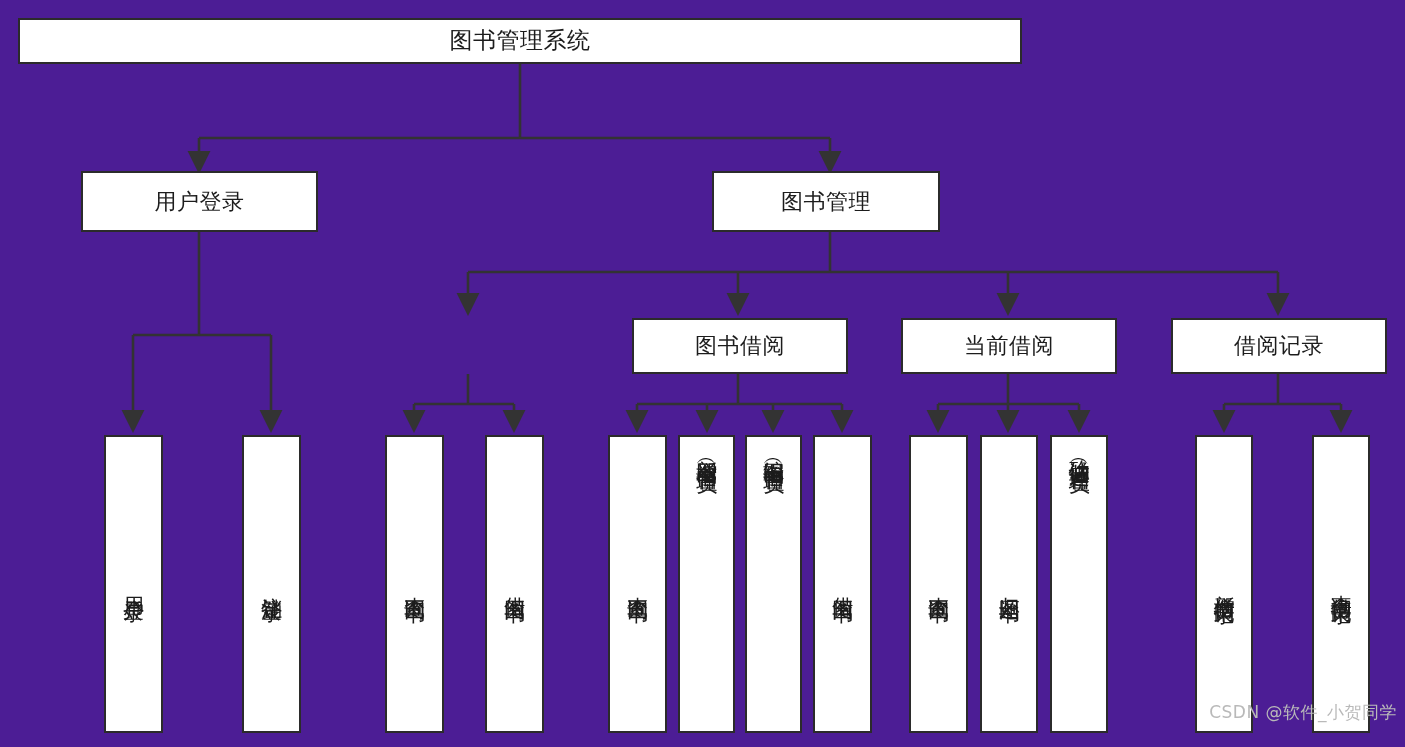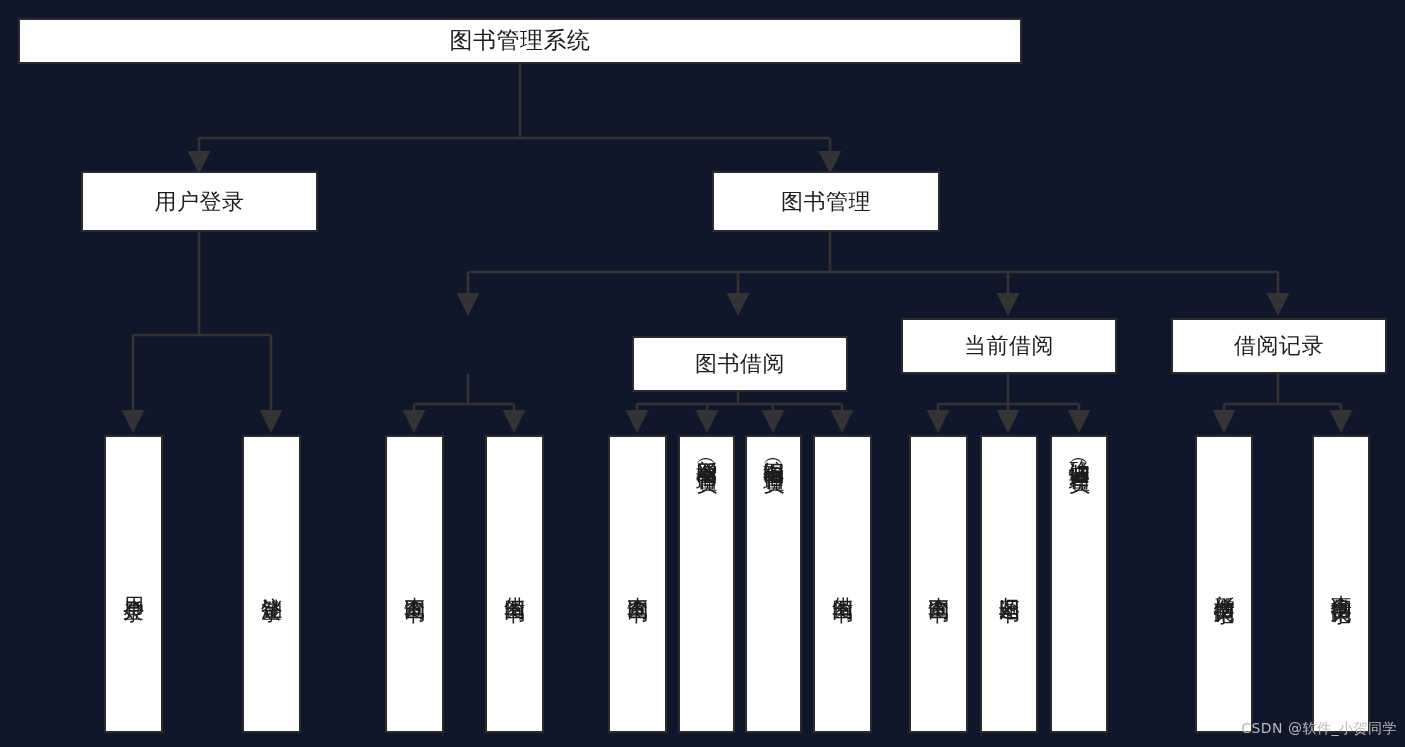--- a/index.html
+++ b/index.html
@@ -8,21 +8,21 @@
     padding: 0;
     background: #ffffff;
   }
   body {
     font-family: "DejaVu Sans", "Liberation Sans", sans-serif;
   }
   #diagram-root {
     position: relative;
     width: 1405px;
     height: 747px;
-    background: #0f172a;
+    background: #4c1d95;
     overflow: hidden;
   }
   #diagram-svg {
     position: absolute;
     left: 0;
     top: 0;
     width: 1405px;
     height: 747px;
   }
   .node {
@@ -64,22 +64,22 @@
     letter-spacing: 2px;
     white-space: nowrap;
   }
   .node.vert.center-v {
     align-items: center;
     padding-top: 0;
   }
   #watermark {
     position: absolute;
     right: 8px;
-    bottom: 9px;
-    font-size: 14px;
+    bottom: 23px;
+    font-size: 17px;
     color: #b9b9b9;
     letter-spacing: 0.5px;
     z-index: 5;
     user-select: none;
     white-space: nowrap;
   }
 </style>
 </head>
 <body>
 
@@ -141,21 +141,21 @@
     <span class="node-label">图书管理系统</span>
   </div>
 
   <div class="node horiz" style="left:81px; top:171px; width:237px; height:61px;">
     <span class="node-label">用户登录</span>
   </div>
   <div class="node horiz" style="left:712px; top:171px; width:228px; height:61px;">
     <span class="node-label">图书管理</span>
   </div>
 
-  <div class="node horiz" style="left:632px; top:336px; width:216px; height:56px;">
+  <div class="node horiz" style="left:632px; top:318px; width:216px; height:56px;">
     <span class="node-label">图书借阅</span>
   </div>
   <div class="node horiz" style="left:901px; top:318px; width:216px; height:56px;">
     <span class="node-label">当前借阅</span>
   </div>
   <div class="node horiz" style="left:1171px; top:318px; width:216px; height:56px;">
     <span class="node-label">借阅记录</span>
   </div>
 
   <div class="node vert center-v" style="left:104px; top:435px; width:59px; height:298px;">

